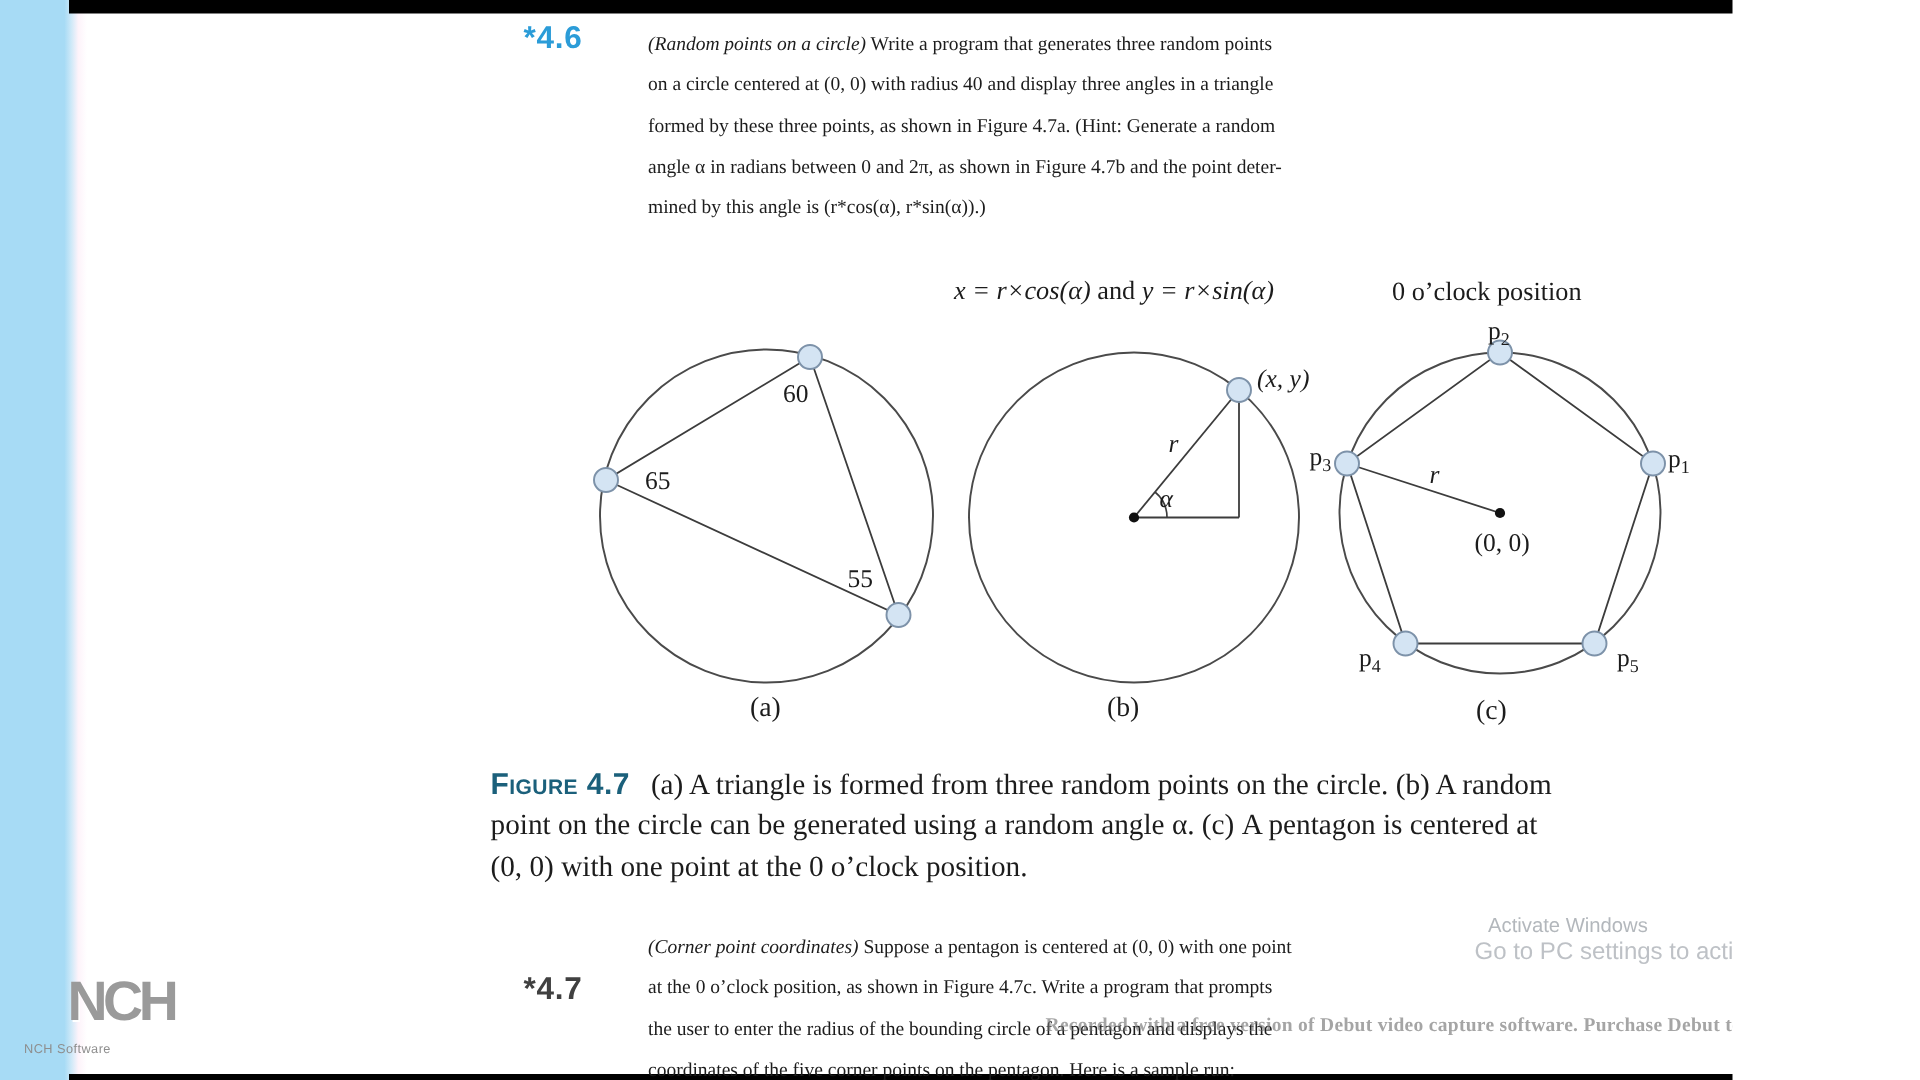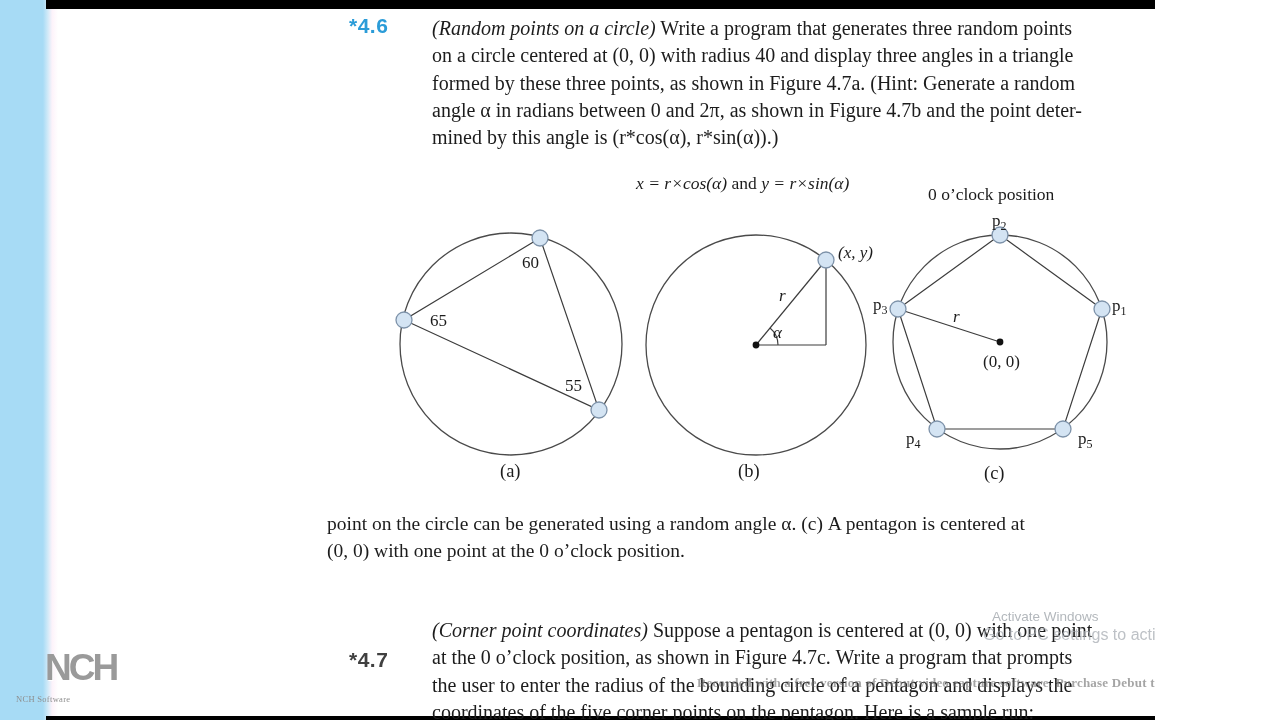--- a/index.html
+++ b/index.html
@@ -6,21 +6,21 @@
   #stage{position:relative;width:1155px;height:720px;background:#ffffff;overflow:hidden;
          font-family:"Liberation Serif", serif;color:#1c1c1c;}
   
   .blue-bar{position:absolute;left:0;top:0;width:58px;height:720px;
     background:linear-gradient(90deg,#a7dbf5 0%,#a7dbf5 74%,#cfe9f8 82%,#fdf3fa 90%,#ffffff 100%);}
   .black-bar-top{position:absolute;left:46px;top:0;width:1234px;height:9px;background:#000;}
   .black-bar-bottom{position:absolute;left:46px;top:716px;width:1234px;height:4px;background:#000;}
 
   .ex-num{position:absolute;font-family:"Liberation Sans",sans-serif;font-weight:bold;
           font-size:21px;letter-spacing:0.5px;}
-  .body-text{position:absolute;font-size:20px;line-height:27.3px;white-space:nowrap;}
+  .body-text{position:absolute;font-size:13px;line-height:27.3px;white-space:nowrap;}
   .lead-italic{font-style:italic;}
   .formula{position:absolute;font-size:17.5px;white-space:nowrap;}
   .formula .var{font-style:italic;}
   .diagram-heading{position:absolute;font-size:17.5px;white-space:nowrap;text-align:right;}
 
   .caption{position:absolute;font-size:19.5px;line-height:27.3px;white-space:nowrap;}
   .caption-label{font-family:"Liberation Sans",sans-serif;font-weight:bold;
                  font-variant:small-caps;letter-spacing:0.3px;font-size:20px;}
   .caption-gap{display:inline-block;width:14px;}
 
@@ -34,21 +34,21 @@
   .wm-activate1{position:absolute;left:992px;top:609px;font-family:"Liberation Sans",sans-serif;
     font-size:13.5px;color:#9aa0a6;opacity:.75;white-space:nowrap;}
   .wm-activate2{position:absolute;left:983px;top:626px;font-family:"Liberation Sans",sans-serif;
     font-size:16px;color:#a8adb3;opacity:.75;white-space:nowrap;}
   .wm-trial{position:absolute;left:697px;top:675px;font-family:"Liberation Serif",serif;
     font-size:13px;font-weight:bold;color:#6f6f6f;opacity:.62;white-space:nowrap;letter-spacing:.2px;}
 
   .nch-logo{position:absolute;left:14px;top:648px;font-family:"Liberation Sans",sans-serif;
     font-weight:900;font-size:37px;color:#9a9a9a;letter-spacing:-3px;line-height:40px;
     text-shadow:1px 1px 0 #fff;margin-left:31px;}
-  .nch-sub{position:absolute;left:16px;top:694px;font-family:Liberation Serif, serif;
+  .nch-sub{position:absolute;left:16px;top:694px;font-family:Liberation Sans, sans-serif;
     font-size:8.5px;color:#8e8e8e;letter-spacing:.3px;}
 
   .edge-mark{position:absolute;left:1268px;width:7px;height:3px;background:#8a8a8a;opacity:.45;
     transform:rotate(-35deg);border-radius:1px;}
 </style>
 </head>
 <body>
 
 <div id="stage">
 
@@ -58,21 +58,21 @@
 
   <div class="ex-num" style="left:349px;top:14px;color:#2b9cd8">*4.6</div>
   <div class="body-text" style="left:432px;top:15px;">
     <div><span class="lead-italic">(Random points on a circle)</span><span> Write a program that generates three random points</span></div>
     <div>on a circle centered at (0, 0) with radius 40 and display three angles in a triangle</div>
     <div>formed by these three points, as shown in Figure 4.7a. (Hint: Generate a random</div>
     <div>angle α in radians between 0 and 2π, as shown in Figure 4.7b and the point deter-</div>
     <div>mined by this angle is (r*cos(α), r*sin(α)).)</div>
   </div>
 
-  <div class="formula" style="left:636px;top:173px;">
+  <div class="formula" style="left:636px;top:183px;">
     <span class="var">x = r×cos(α)</span><span> and </span><span class="var">y = r×sin(α)</span>
   </div>
   <div class="diagram-heading" style="left:928px;top:184px;">0 o’clock position</div>
 
   <svg style="position:absolute;left:330px;top:180px;" width="820" height="320" viewBox="330 180 820 320">
 
     <g>
       <circle cx="511" cy="344" r="111" fill="none" stroke="#4a4a4a" stroke-width="1.3"></circle>
       <polygon points="540,238 404,320 599,410" fill="none" stroke="#3c3c3c" stroke-width="1.2"></polygon>
       <circle cx="540" cy="238" r="8" fill="#d4e4f3" stroke="#7d92a9" stroke-width="1.3"></circle>
@@ -113,20 +113,21 @@
       <text class="num-label" x="873" y="310"><tspan>p</tspan><tspan class="sub" dy="4">3</tspan></text>
       <text class="num-label" x="906" y="444"><tspan>p</tspan><tspan class="sub" dy="4">4</tspan></text>
       <text class="num-label" x="1078" y="444"><tspan>p</tspan><tspan class="sub" dy="4">5</tspan></text>
       <text class="var-label" x="953" y="322">r</text>
       <text class="num-label" x="983" y="367">(0, 0)</text>
       <text class="sub-caption" x="984" y="479">(c)</text>
     </g>
   </svg>
 
   <div class="caption" style="left:327px;top:510px;">
+    <div><span class="caption-label" style="color:#1b607b">Figure 4.7</span><span class="caption-gap"></span><span>(a) A triangle is formed from three random points on the circle. (b) A random</span></div>
     <div>point on the circle can be generated using a random angle α. (c) A pentagon is centered at</div>
     <div>(0, 0) with one point at the 0 o’clock position.</div>
   </div>
 
   <div class="ex-num" style="left:349px;top:648px;color:#404040">*4.7</div>
   <div class="body-text" style="left:432px;top:617px;">
     <div><span class="lead-italic">(Corner point coordinates)</span><span> Suppose a pentagon is centered at (0, 0) with one point</span></div>
     <div>at the 0 o’clock position, as shown in Figure 4.7c. Write a program that prompts</div>
     <div>the user to enter the radius of the bounding circle of a pentagon and displays the</div>
     <div>coordinates of the five corner points on the pentagon. Here is a sample run:</div>

